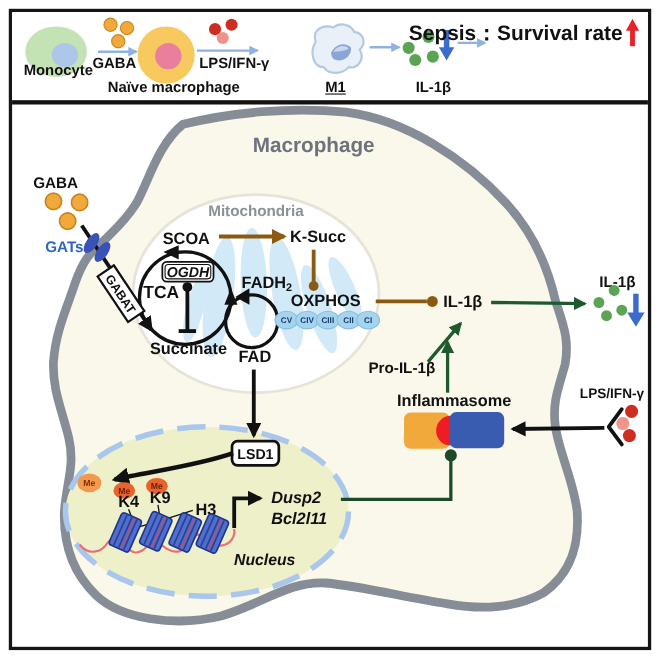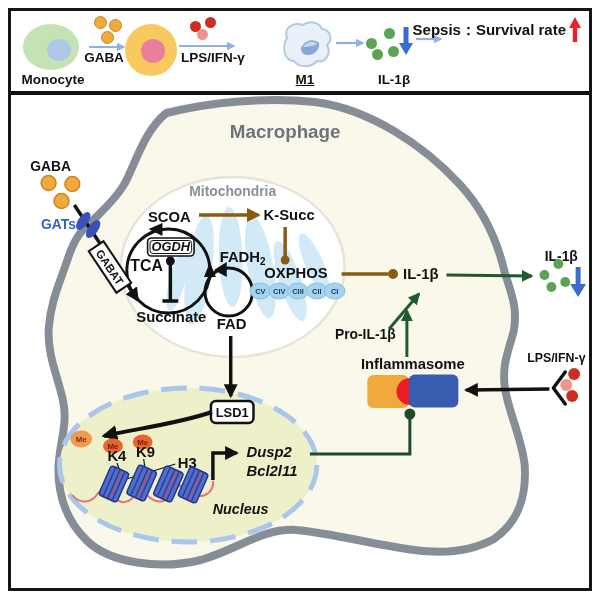--- a/index.html
+++ b/index.html
@@ -5,21 +5,21 @@
   html,body{margin:0;padding:0;background:#fff;}
   .page{position:relative;width:600px;height:599px;background:#fff;font-family:"Liberation Sans",sans-serif;}
   .frame{position:absolute;left:8px;top:8px;width:578px;height:577px;border:3px solid #151515;background:#fff;}
   .banner{position:relative;width:578px;height:80px;background:#fff;}
   .separator{width:578px;height:4px;background:#111;}
   .main{position:relative;width:578px;height:493px;}
   .diagram{position:absolute;left:0;top:0;width:578px;height:493px;overflow:visible;}
   .abs{position:absolute;}
   .lbl{font-weight:700;color:#111;font-size:13.5px;text-align:center;line-height:1.1;}
   .cellbody{border-radius:50%;}
-  .outrow{position:absolute;display:flex;align-items:center;gap:3px;font-weight:700;color:#111;font-size:15px;white-space:nowrap;}
+  .outrow{position:absolute;display:flex;align-items:center;gap:3px;font-weight:700;color:#111;font-size:19px;white-space:nowrap;}
   svg text{font-family:"Liberation Sans",sans-serif;}
   .tb{font-weight:700;fill:#111;}
   .ti{font-style:italic;font-weight:700;fill:#111;}
 </style>
 </head>
 <body>
 
 <svg width="0" height="0" style="position:absolute" aria-hidden="true">
   <defs>
     <marker id="aB" viewBox="0 0 6 6" refX="5" refY="3" markerWidth="4" markerHeight="4" orient="auto-start-reverse">
@@ -38,34 +38,35 @@
 </svg>
 
 <div class="page">
   <div class="frame">
 
     <div class="banner">
 
       <div class="abs cellbody" style="left:12px;top:13px;width:56px;height:46px;background:#c3e3b4;">
         <div class="cellbody" style="position:absolute;left:24px;top:15px;width:24px;height:22px;background:#aec6e8;"></div>
       </div>
-      <div class="abs lbl" style="left:2px;top:62px;width:80px;">Monocyte</div>
+      <div class="abs lbl" style="left:2px;top:46px;width:80px;">Monocyte</div>
 
       <svg class="abs" style="left:77px;top:31px;" width="44" height="10">
         <line x1="1" y1="5" x2="36" y2="5" stroke="#8fb2e2" stroke-width="2.2" marker-end="url(#aL)"></line>
       </svg>
 
       <div class="abs cellbody" style="left:83px;top:5px;width:11px;height:11px;background:#f2a93b;border:1.5px solid #c8851c;"></div>
       <div class="abs cellbody" style="left:98px;top:8px;width:11px;height:11px;background:#f2a93b;border:1.5px solid #c8851c;"></div>
       <div class="abs cellbody" style="left:90px;top:20px;width:11px;height:11px;background:#f2a93b;border:1.5px solid #c8851c;"></div>
       <div class="abs lbl" style="left:63px;top:40px;width:60px;">GABA</div>
 
       <div class="abs cellbody" style="left:114px;top:13px;width:52px;height:52px;background:#f7c95f;">
         <div class="cellbody" style="position:absolute;left:16px;top:15px;width:24px;height:24px;background:#ea7f9d;"></div>
       </div>
+      <div class="abs lbl" style="left:67px;top:62px;width:160px;">Naïve macrophage</div>
 
       <svg class="abs" style="left:167px;top:30px;" width="64" height="10">
         <line x1="1" y1="5" x2="56" y2="5" stroke="#8fb2e2" stroke-width="2.2" marker-end="url(#aL)"></line>
       </svg>
 
       <div class="abs cellbody" style="left:179px;top:10px;width:11px;height:11px;background:#cf2d22;"></div>
       <div class="abs cellbody" style="left:194px;top:6px;width:11px;height:11px;background:#cf2d22;"></div>
       <div class="abs cellbody" style="left:186px;top:18px;width:11px;height:11px;background:#ef938a;"></div>
       <div class="abs lbl" style="left:152px;top:40px;width:100px;">LPS/IFN-γ</div>
 

